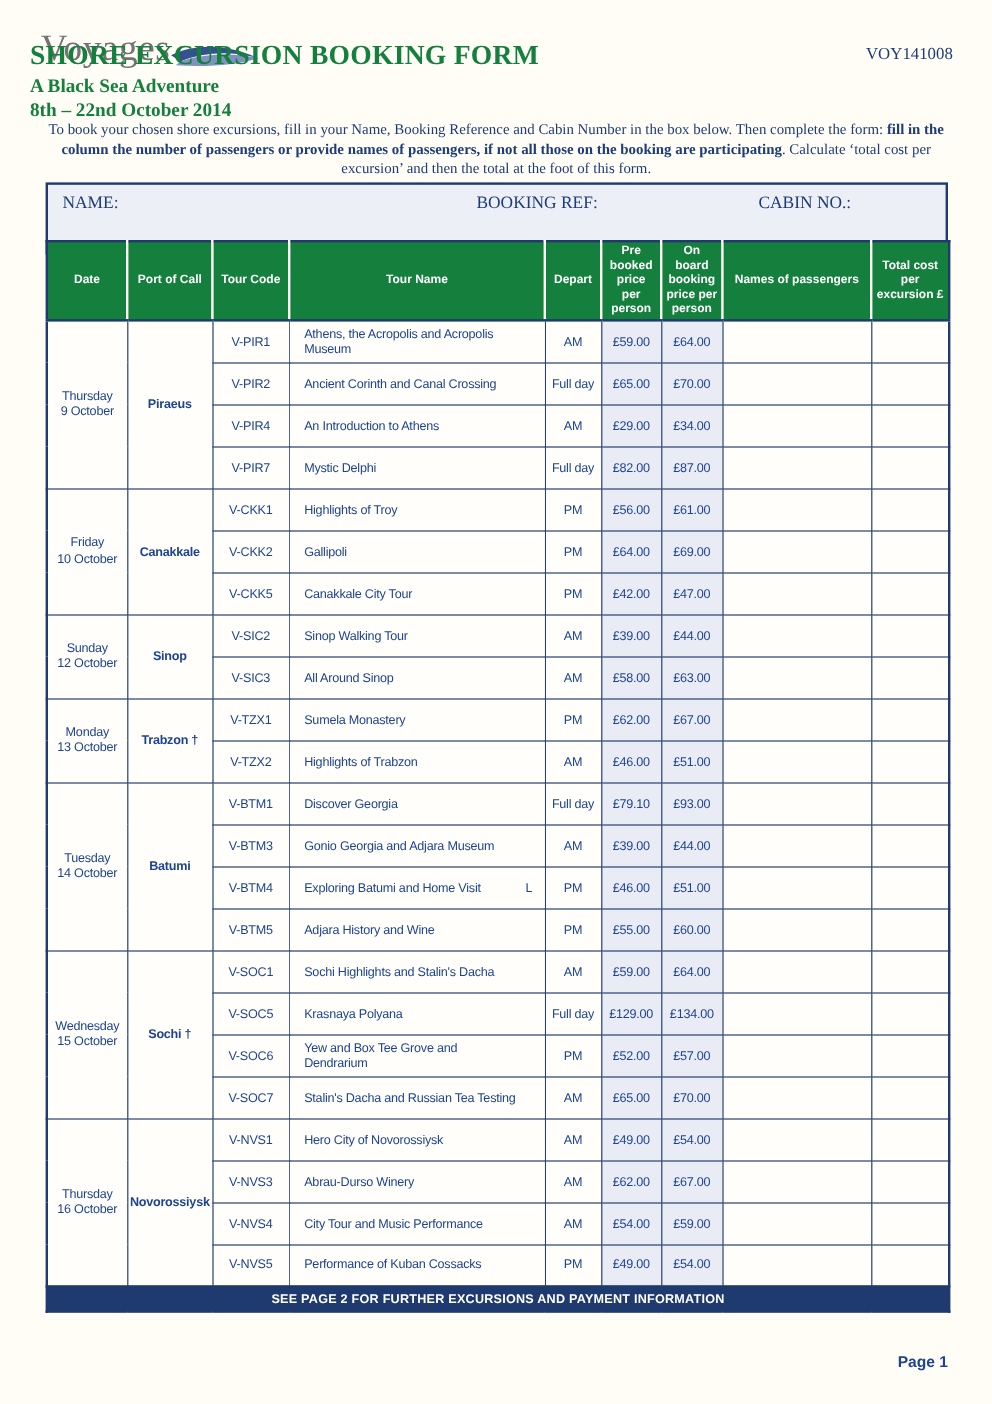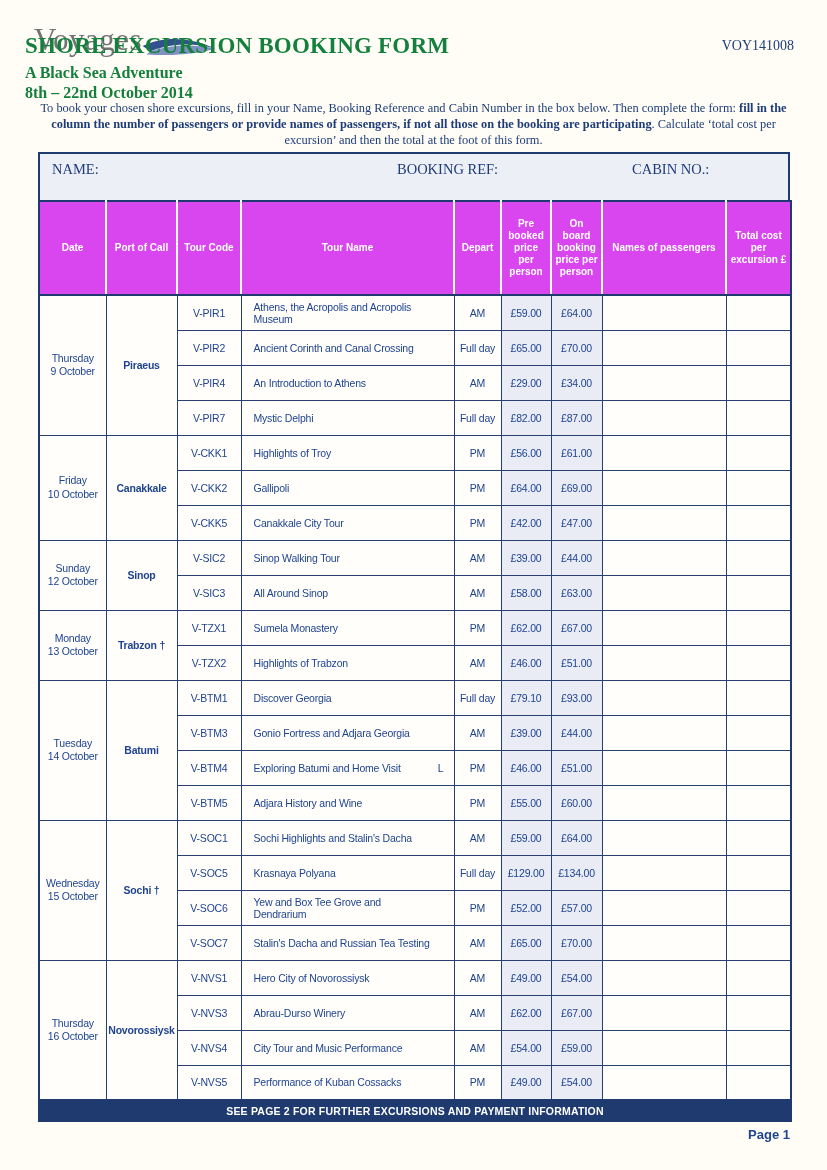--- a/index.html
+++ b/index.html
@@ -97,27 +97,27 @@
   col.c-port   { width: 71px; }
   col.c-code   { width: 64px; }
   col.c-name   { width: 213px; }
   col.c-depart { width: 47px; }
   col.c-pre    { width: 50px; }
   col.c-onb    { width: 51px; }
   col.c-pax    { width: 124px; }
   col.c-total  { width: 65px; }
 
   thead th {
-    background: #d946ef;
+    background: #15803d;
     color: #ffffff;
     font-size: 10px;
     font-weight: bold;
     line-height: 1.2;
     height: 54px;
-    padding: 16px 3px;
+    padding: 2px 3px;
     vertical-align: middle;
     border-bottom: 2px solid #1e3a6e;
   }
   thead th + th { border-left: 2px solid #fffdf6; }
 
   tbody td {
     border: 1.5px solid #27406f;
     height: 35px;
     font-size: 10.5px;
     letter-spacing: -0.2px;
@@ -347,21 +347,21 @@
             <td class="code-cell">V-BTM1</td>
             <td class="name-cell"><span>Discover Georgia</span></td>
             <td class="depart-cell">Full day</td>
             <td class="price-cell">£79.10</td>
             <td class="price-cell">£93.00</td>
             <td class="pax-cell"></td>
             <td class="total-cell"></td>
           </tr>
           <tr>
             <td class="code-cell">V-BTM3</td>
-            <td class="name-cell"><span>Gonio Fortress and Adjara Georgia</span></td>
+            <td class="name-cell"><span>Gonio Georgia and Adjara Museum</span></td>
             <td class="depart-cell">AM</td>
             <td class="price-cell">£39.00</td>
             <td class="price-cell">£44.00</td>
             <td class="pax-cell"></td>
             <td class="total-cell"></td>
           </tr>
           <tr>
             <td class="code-cell">V-BTM4</td>
             <td class="name-cell"><span>Exploring Batumi and Home Visit</span><span class="tour-suffix">L</span></td>
             <td class="depart-cell">PM</td>

